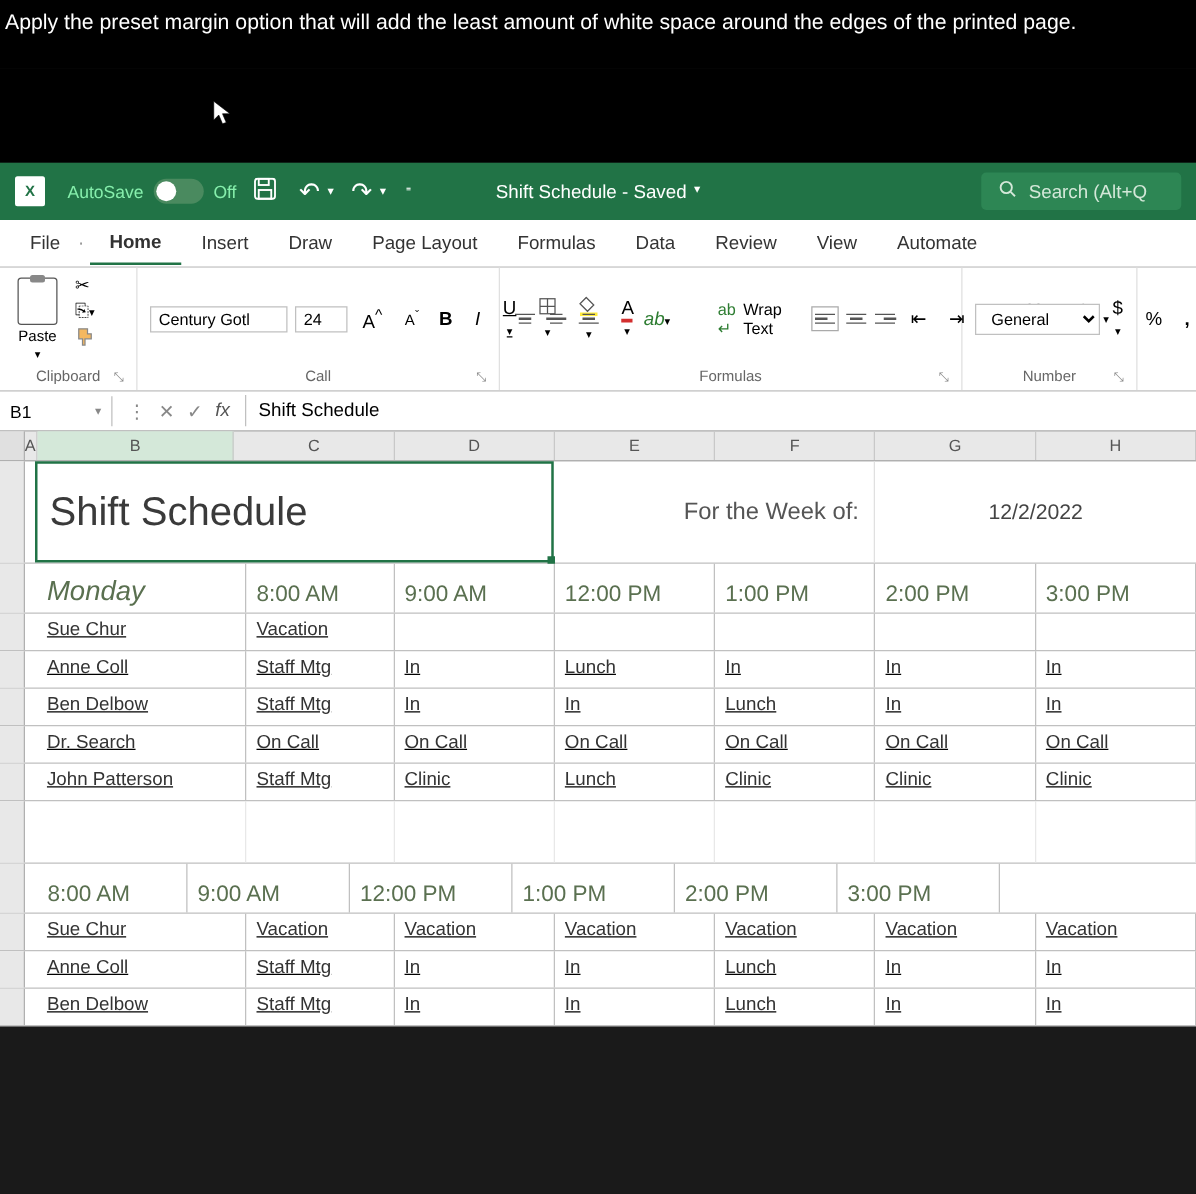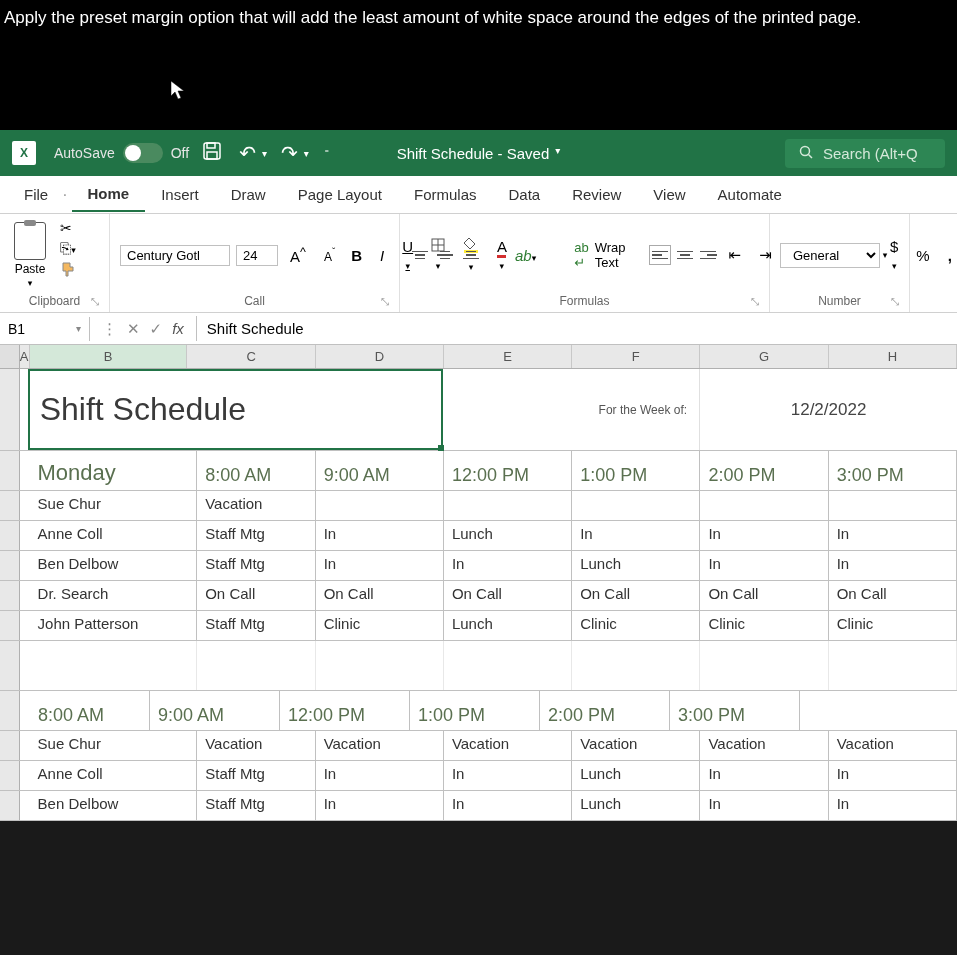--- a/index.html
+++ b/index.html
@@ -4,21 +4,21 @@
 <style>
 * { margin: 0; padding: 0; box-sizing: border-box; font-family: "Segoe UI", Arial, sans-serif; }
 body { background: #1a1a1a; width: 957px; height: 955px; overflow: hidden; }
 
 .instruction-bar { background: #000; color: #fff; padding: 8px 4px; font-size: 17px; height: 55px; }
 .cursor-area { background: #000; height: 75px; position: relative; }
 .cursor-icon { position: absolute; left: 170px; top: 25px; color: #fff; font-size: 20px; }
 
 .title-bar { background: #217346; height: 46px; display: flex; align-items: center; padding: 0 12px; color: #fff; }
 .excel-icon { width: 24px; height: 24px; background: #fff; color: #217346; display: flex; align-items: center; justify-content: center; font-weight: bold; font-size: 12px; border-radius: 2px; margin-right: 18px; }
-.autosave { display: flex; align-items: center; gap: 8px; font-size: 14px; color: #e5e5e5; }
+.autosave { display: flex; align-items: center; gap: 8px; font-size: 14px; color: #86efac; }
 .toggle { width: 40px; height: 20px; background: #4a8a5f; border-radius: 10px; display: flex; align-items: center; padding: 0 2px; }
 .toggle-knob { width: 16px; height: 16px; background: #fff; border-radius: 50%; }
 .save-icon { margin-left: 14px; font-size: 18px; }
 .undo-redo { margin-left: 18px; display: flex; gap: 6px; align-items: center; font-size: 20px; }
 .doc-title { margin-left: auto; margin-right: auto; position: absolute; left: 50%; transform: translateX(-50%); font-size: 15px; display: flex; align-items: flex-start; gap: 6px; }
 .search-box { margin-left: auto; background: #2d8654; border-radius: 4px; padding: 6px 14px; display: flex; align-items: center; gap: 10px; font-size: 15px; color: #d4e8d9; width: 160px; }
 
 .tabs-bar { background: #fff; height: 38px; display: flex; align-items: center; padding: 0 8px; border-bottom: 1px solid #d0d0d0; }
 .tab { padding: 8px 16px; font-size: 15px; color: #333; cursor: pointer; }
 .tab.active { border-bottom: 2px solid #217346; font-weight: 600; }
@@ -64,28 +64,28 @@
 .col-head.selected { background: #d4e8d9; }
 .col-a { width: 10px; } .col-b { width: 160px; } .col-c { width: 130px; }
 .col-d { width: 130px; } .col-e { width: 130px; } .col-f { width: 130px; }
 .col-g { width: 130px; } .col-h { width: 130px; }
 
 .sheet { background: #fff; }
 .title-row { display: flex; height: 82px; border-bottom: 1px solid #c0c0c0; }
 .row-head { width: 20px; background: #e8e8e8; border-right: 1px solid #b0b0b0; }
 .title-cell { width: 420px; border: 2px solid #217346; display: flex; align-items: center; padding: 0 10px; font-family: "Century Gothic", sans-serif; font-size: 32px; color: #3a3a3a; position: relative; margin-left: -2px; }
 .title-cell::after { content: ""; position: absolute; right: -3px; bottom: -3px; width: 6px; height: 6px; background: #217346; }
-.week-of { width: 260px; display: flex; align-items: center; justify-content: flex-end; padding: 0 12px; font-family: "Century Gothic", sans-serif; font-size: 12px; color: #555; border-right: 1px solid #e0e0e0; }
+.week-of { width: 260px; display: flex; align-items: center; justify-content: flex-end; padding: 0 12px; font-family: "Century Gothic", sans-serif; font-size: 19px; color: #555; border-right: 1px solid #e0e0e0; }
 .date-cell { width: 260px; display: flex; align-items: center; justify-content: center; font-family: "Century Gothic", sans-serif; font-size: 17px; color: #444; }
 
 .sheet-row { display: flex; border-bottom: 1px solid #c0c0c0; }
 .day-header { height: 40px; }
 .day-header .cell { font-family: "Century Gothic", sans-serif; font-size: 18px; color: #5a7050; display: flex; align-items: flex-end; padding: 0 8px 4px; border-right: 1px solid #c0c0c0; }
-.day-header .cell.day-name { font-size: 22px; width: 170px; }
-.data-row { height: 30px; }
+.day-header .cell.day-name { font-size: 22px; width: 170px; font-style: italic; }
+.data-row { height: 30px; text-decoration: underline; }
 .data-row .cell { font-size: 15px; padding: 4px 8px; border-right: 1px solid #c0c0c0; color: #333; }
 .cell.name { width: 170px; }
 .spacer-row { height: 50px; }
 .spacer-row .cell { border-right: 1px solid #e8e8e8; }
 
 .time-c { width: 120px; text-align: right; }
 .time-d { width: 130px; text-align: right; }
 .time-e { width: 130px; text-align: right; }
 .time-f { width: 130px; text-align: right; }
 .time-g { width: 130px; text-align: right; }

